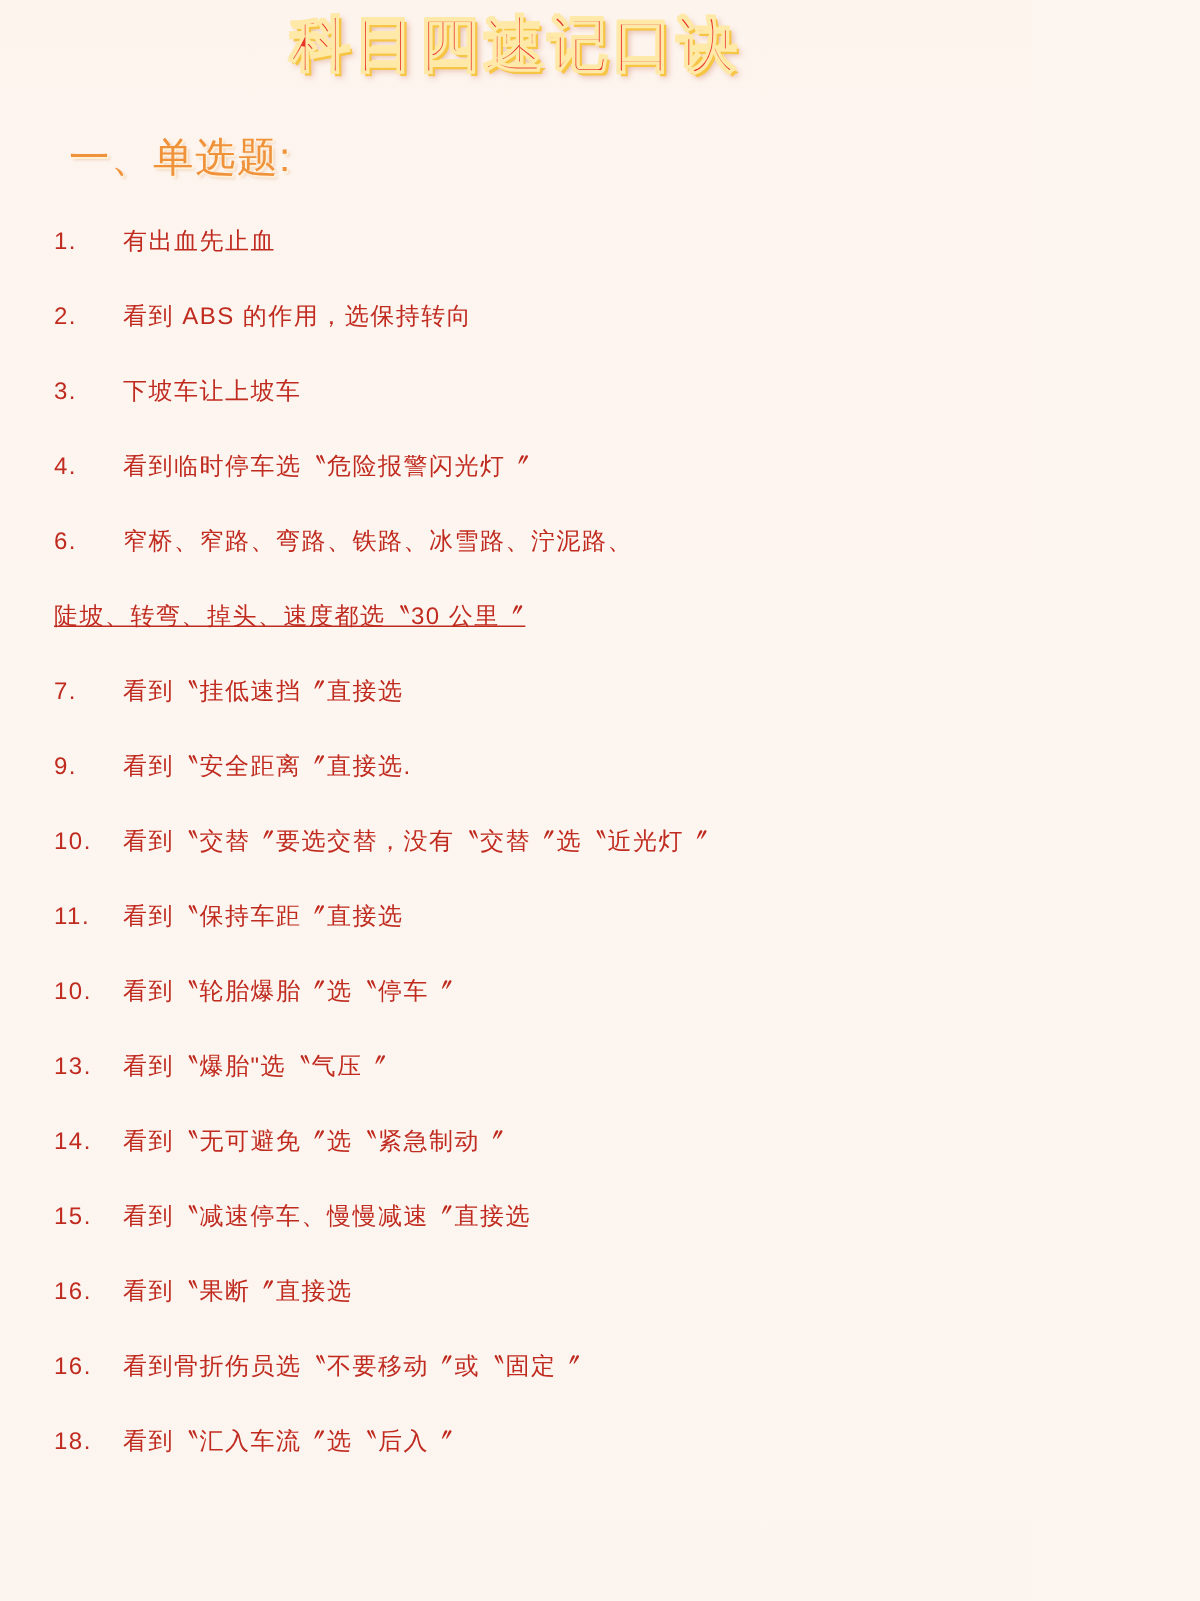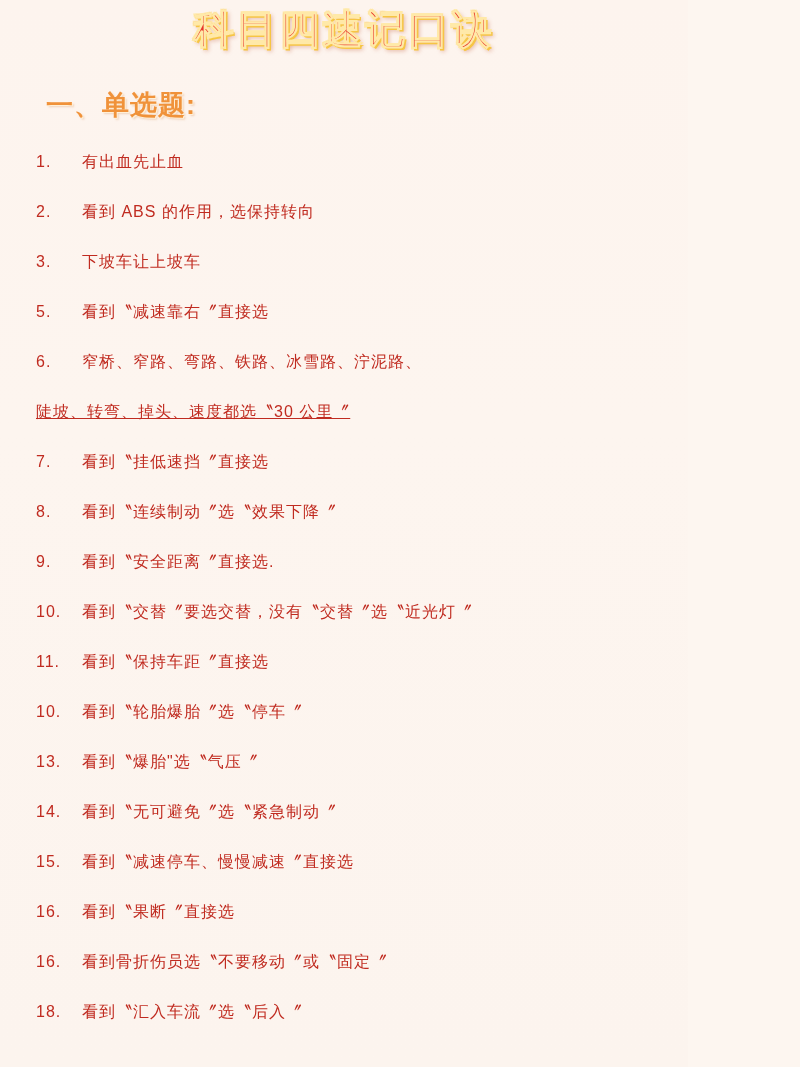--- a/index.html
+++ b/index.html
@@ -37,21 +37,21 @@
       2px 2px 0 #f6c544,
       -1px -1px 0 #ffe9a8,
       1px -1px 0 #ffe9a8,
       -1px 1px 0 #ffe9a8,
       3px 3px 4px rgba(180, 60, 20, 0.35);
   }
   .section-head {
     margin-top: 30px;
     margin-left: 10px;
     font-size: 27px;
-    font-weight: bold;
+    font-weight: normal;
     color: #f0923a;
     letter-spacing: 1px;
     text-shadow: 1px 1px 0 #fff0d8, 2px 2px 2px rgba(200, 110, 40, 0.25);
   }
   .list {
     margin-top: 14px;
   }
   .item {
     display: block;
     color: #c02b20;
@@ -78,25 +78,24 @@
   <div class="title-wrap">
     <div class="title">科目四速记口诀</div>
   </div>
 
   <div class="section-head">一、单选题:</div>
 
   <div class="list">
     <div class="item"><span class="num">1.</span><span>有出血先止血</span></div>
     <div class="item"><span class="num">2.</span><span>看到 ABS 的作用，选保持转向</span></div>
     <div class="item"><span class="num">3.</span><span>下坡车让上坡车</span></div>
-    <div class="item"><span class="num">5.</span><span>看到〝减速靠右〞直接选</span></div>
+    <div class="item"><span class="num">4.</span><span>看到临时停车选〝危险报警闪光灯〞</span></div>
     <div class="item"><span class="num">6.</span><span>窄桥、窄路、弯路、铁路、冰雪路、泞泥路、</span></div>
     <div class="item cont"><span>陡坡、转弯、掉头、速度都选〝30 公里〞</span></div>
     <div class="item"><span class="num">7.</span><span>看到〝挂低速挡〞直接选</span></div>
-    <div class="item"><span class="num">8.</span><span>看到〝连续制动〞选〝效果下降〞</span></div>
     <div class="item"><span class="num">9.</span><span>看到〝安全距离〞直接选.</span></div>
     <div class="item"><span class="num">10.</span><span>看到〝交替〞要选交替，没有〝交替〞选〝近光灯〞</span></div>
     <div class="item"><span class="num">11.</span><span>看到〝保持车距〞直接选</span></div>
     <div class="item"><span class="num">10.</span><span>看到〝轮胎爆胎〞选〝停车〞</span></div>
     <div class="item"><span class="num">13.</span><span>看到〝爆胎"选〝气压〞</span></div>
     <div class="item"><span class="num">14.</span><span>看到〝无可避免〞选〝紧急制动〞</span></div>
     <div class="item"><span class="num">15.</span><span>看到〝减速停车、慢慢减速〞直接选</span></div>
     <div class="item"><span class="num">16.</span><span>看到〝果断〞直接选</span></div>
     <div class="item"><span class="num">16.</span><span>看到骨折伤员选〝不要移动〞或〝固定〞</span></div>
     <div class="item"><span class="num">18.</span><span>看到〝汇入车流〞选〝后入〞</span></div>

